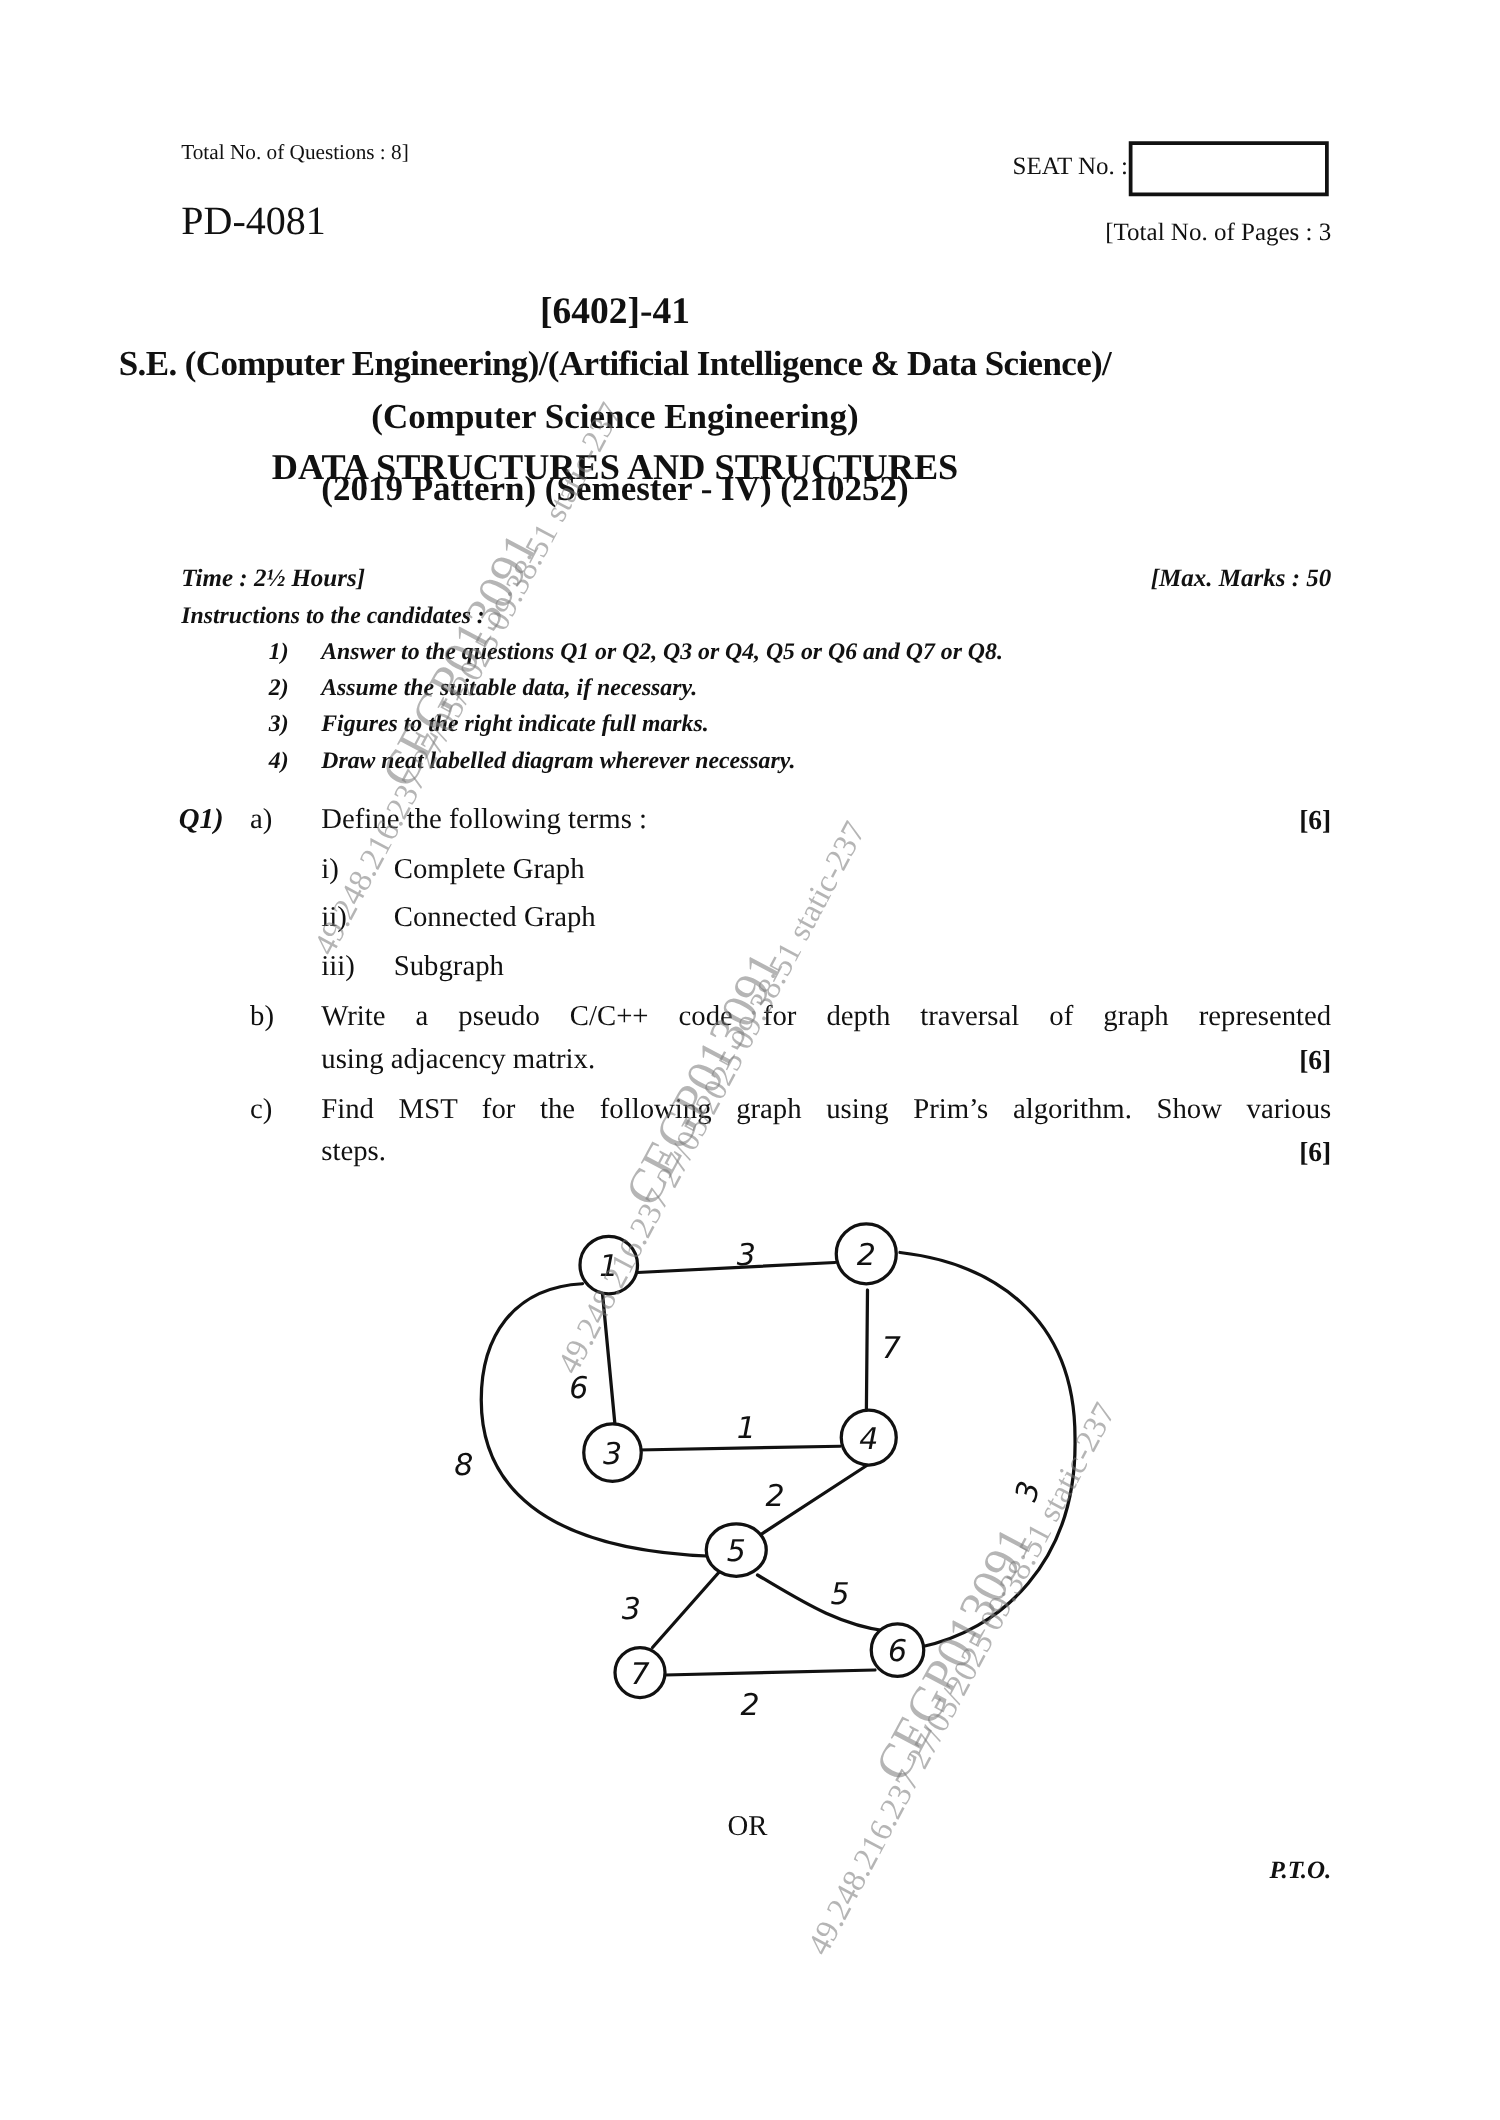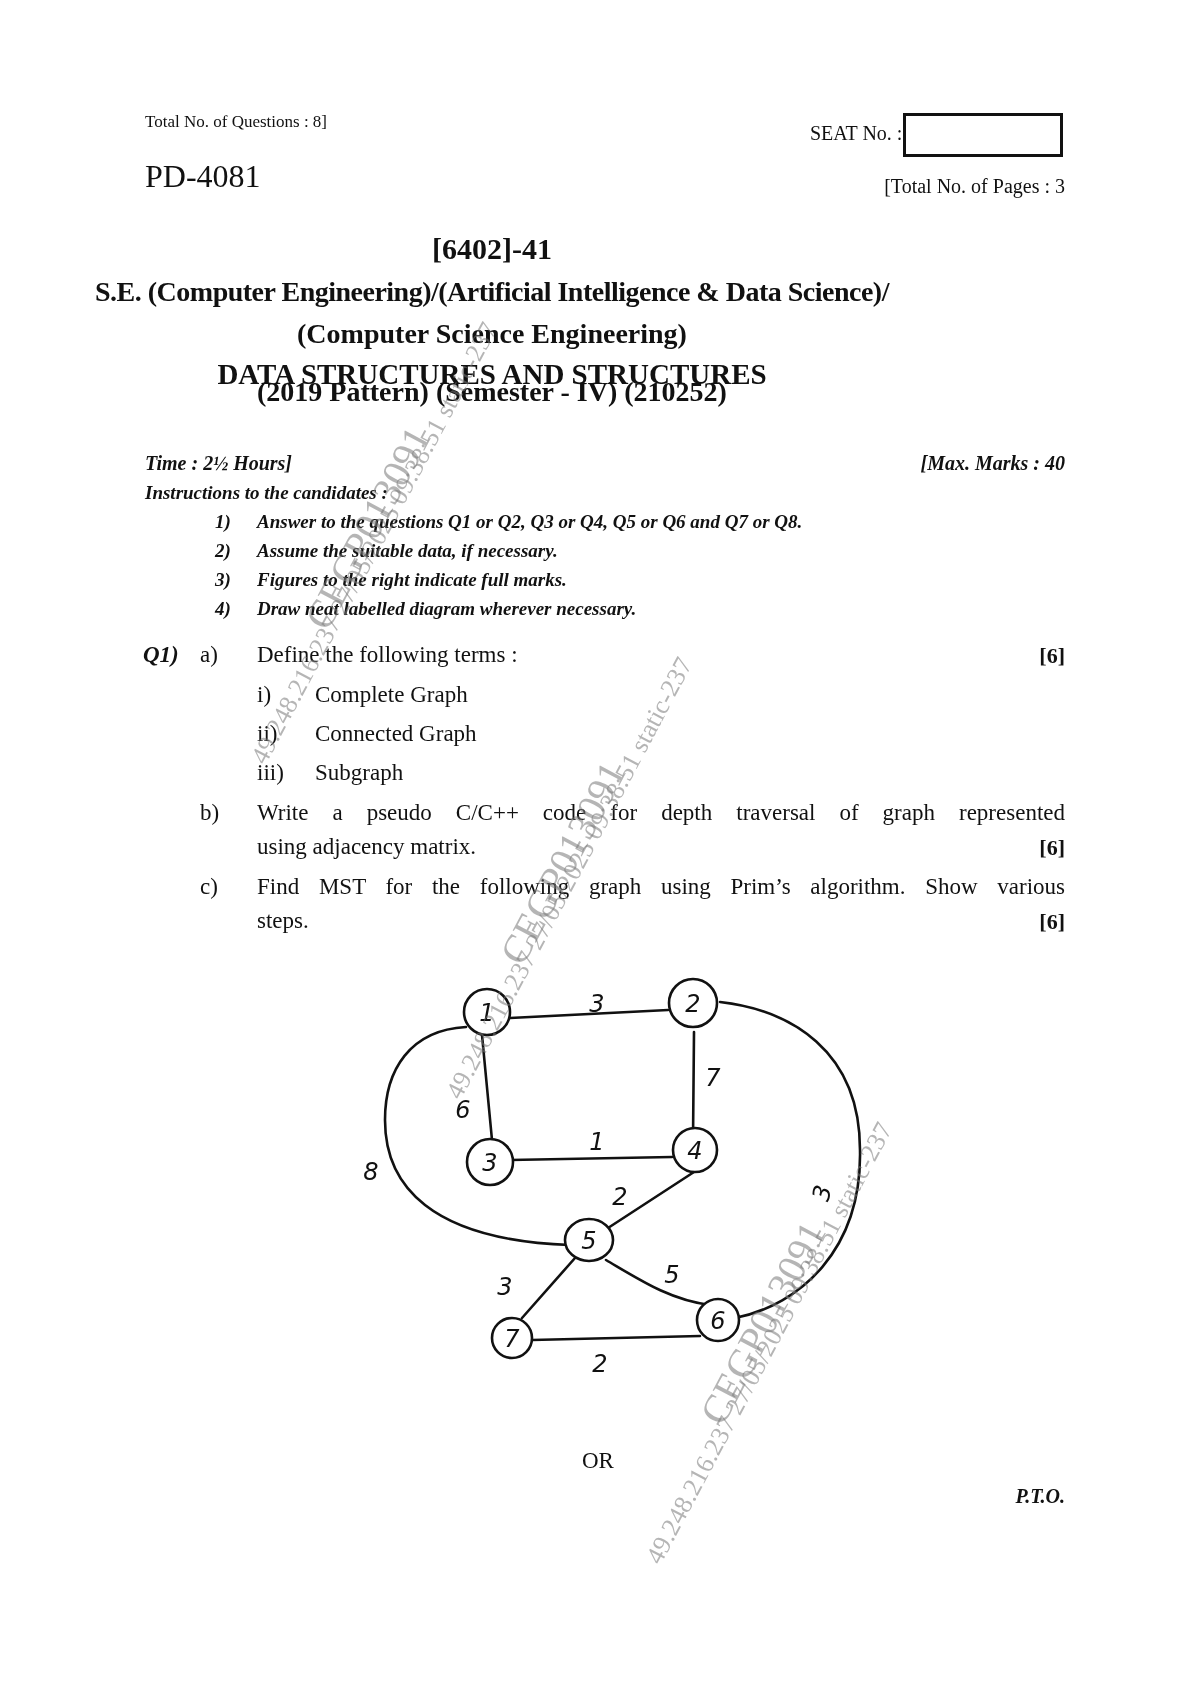--- a/index.html
+++ b/index.html
@@ -37,21 +37,21 @@
 <div class="abs seat-box"></div>
 <div class="abs pages">[Total No. of Pages : 3</div>
 
 <div class="abs center t1">[6402]-41</div>
 <div class="abs center t2">S.E. (Computer Engineering)/(Artificial Intelligence &amp; Data Science)/</div>
 <div class="abs center t3">(Computer Science Engineering)</div>
 <div class="abs center t4">DATA STRUCTURES AND STRUCTURES</div>
 <div class="abs center t5">(2019 Pattern) (Semester - IV) (210252)</div>
 
 <div class="abs time">Time : 2½ Hours]</div>
-<div class="abs marks">[Max. Marks : 40</div>
+<div class="abs marks">[Max. Marks : 50</div>
 
 <div class="abs instr-h">Instructions to the candidates :</div>
 <div class="abs instr" style="top:511px">
   <span class="n">1)</span><span>Answer to the questions Q1 or Q2, Q3 or Q4, Q5 or Q6 and Q7 or Q8.</span>
 </div>
 <div class="abs instr" style="top:540px">
   <span class="n">2)</span><span>Assume the suitable data, if necessary.</span>
 </div>
 <div class="abs instr" style="top:569px">
   <span class="n">3)</span><span>Figures to the right indicate full marks.</span>

